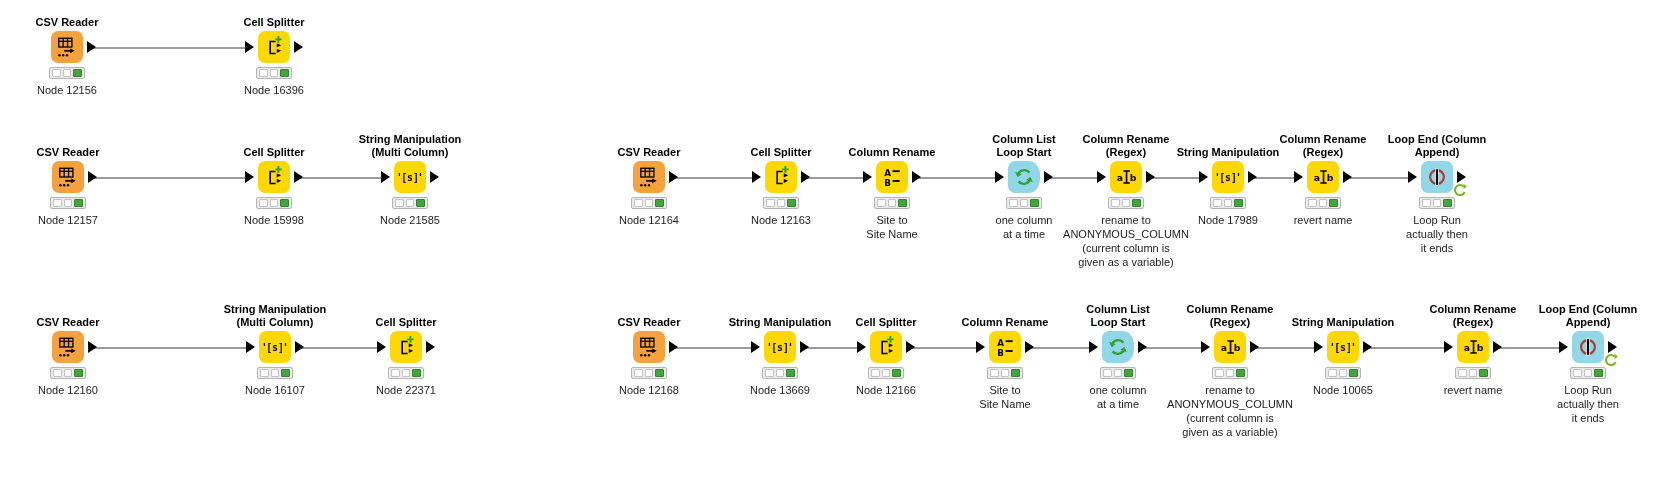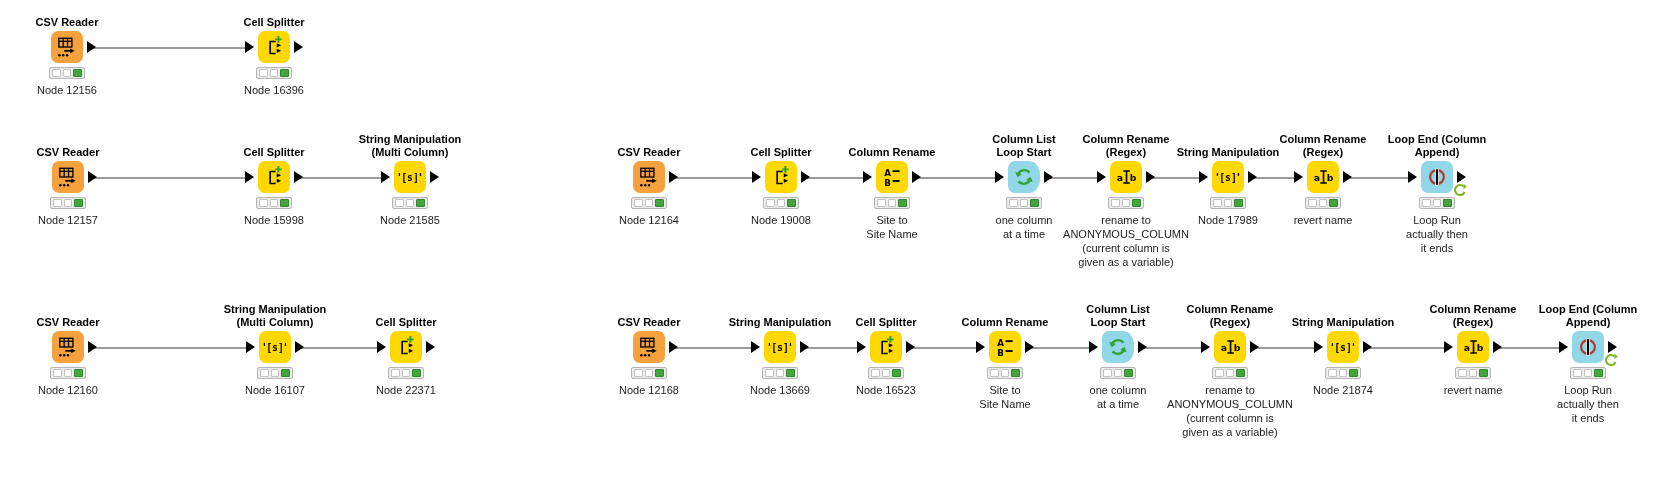--- a/index.html
+++ b/index.html
@@ -276,21 +276,21 @@
           <use href="#ic-cell"></use>
         </svg>
       </div>
       <span class="port port-out"></span>
     </div>
   <div class="lights">
       <span class="light"></span>
       <span class="light"></span>
       <span class="light on"></span>
     </div>
-  <div class="note">Node 19008</div>
+  <div class="note">Node 12163</div>
 </div>
 <div class="node" style="left:837px;top:126px">
   <div class="title">Column Rename</div>
   <div class="iconwrap">
       <span class="port port-in"></span>
       <div class="icon yellow">
         <svg class="nico" viewBox="0 0 22 22">
           <use href="#ic-ren"></use>
         </svg>
       </div>
@@ -452,21 +452,21 @@
           <use href="#ic-cell"></use>
         </svg>
       </div>
       <span class="port port-out"></span>
     </div>
   <div class="lights">
       <span class="light"></span>
       <span class="light"></span>
       <span class="light on"></span>
     </div>
-  <div class="note">Node 16523</div>
+  <div class="note">Node 12166</div>
 </div>
 <div class="node" style="left:950px;top:296px">
   <div class="title">Column Rename</div>
   <div class="iconwrap">
       <span class="port port-in"></span>
       <div class="icon yellow">
         <svg class="nico" viewBox="0 0 22 22">
           <use href="#ic-ren"></use>
         </svg>
       </div>
@@ -531,21 +531,21 @@
           <use href="#ic-str"></use>
         </svg>
       </div>
       <span class="port port-out"></span>
     </div>
   <div class="lights">
       <span class="light"></span>
       <span class="light"></span>
       <span class="light on"></span>
     </div>
-  <div class="note">Node 21874</div>
+  <div class="note">Node 10065</div>
 </div>
 <div class="node" style="left:1418px;top:296px">
   <div class="title">Column Rename
 (Regex)</div>
   <div class="iconwrap">
       <span class="port port-in"></span>
       <div class="icon yellow">
         <svg class="nico" viewBox="0 0 22 22">
           <use href="#ic-rgx"></use>
         </svg>

